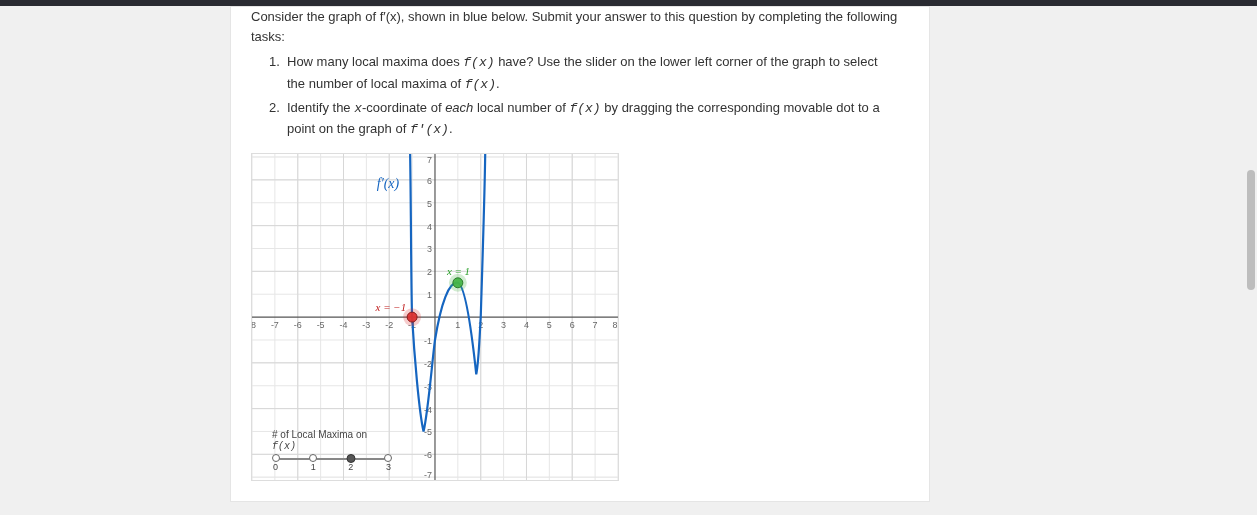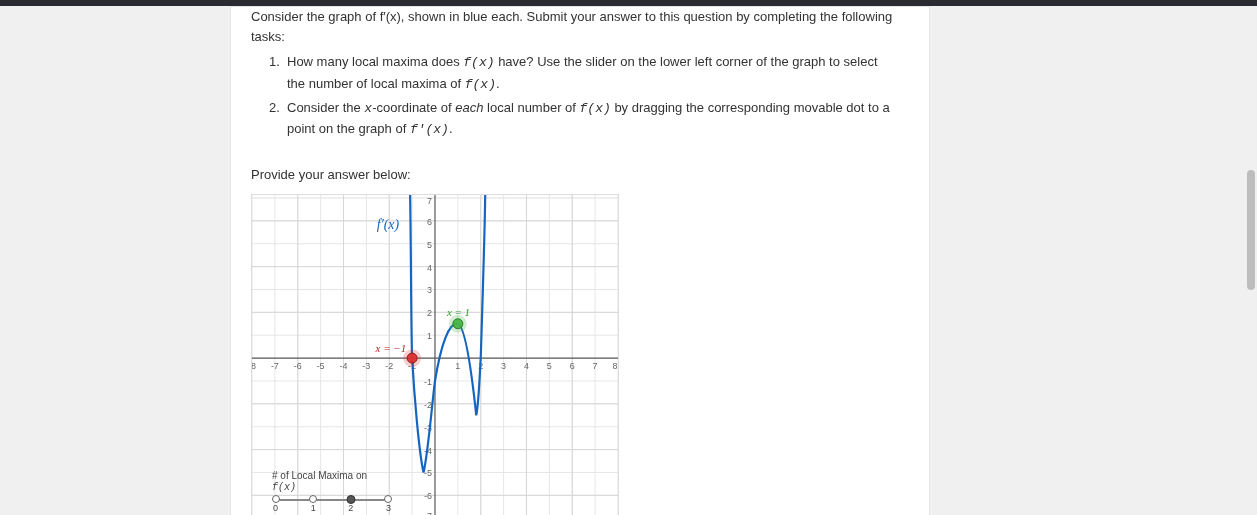--- a/index.html
+++ b/index.html
@@ -33,38 +33,37 @@
   .each-it { font-style: italic; }
 </style>
 </head>
 <body>
 
 <div class="topbar"></div>
 
 <div class="page">
   <div class="card">
 
-    <p class="intro">Consider the graph of f′(x), shown in blue each. Submit your answer to this question by completing the following tasks:</p>
+    <p class="intro">Consider the graph of f′(x), shown in blue below. Submit your answer to this question by completing the following tasks:</p>
 
     <div class="instr">
       <div class="row">
         <span class="num">1.</span>
         <span>
           <span>How many local maxima does </span><span class="math">f(x)</span><span> have? Use the slider on the lower left corner of the graph to select the number of local maxima of </span><span class="math">f(x)</span><span>.</span>
         </span>
       </div>
       <div class="row">
         <span class="num">2.</span>
         <span>
-          <span>Consider the </span><span class="math">x</span><span>-coordinate of </span><span class="each-it">each</span><span> local number of </span><span class="math">f(x)</span><span> by dragging the corresponding movable dot to a point on the graph of </span><span class="math">f′(x)</span><span>.</span>
+          <span>Identify the </span><span class="math">x</span><span>-coordinate of </span><span class="each-it">each</span><span> local number of </span><span class="math">f(x)</span><span> by dragging the corresponding movable dot to a point on the graph of </span><span class="math">f′(x)</span><span>.</span>
         </span>
       </div>
     </div>
 
-    <p class="prompt">Provide your answer below:</p>
 
     <div class="graph-wrap">
       <svg class="graph-svg" viewBox="0 0 368 328">
 
         <g stroke="#eee" stroke-width="1">
           <line x1="0" y1="3" x2="368" y2="3"></line>
             <line x1="0" y1="325" x2="368" y2="325"></line>
         </g>
 
         <g stroke="#e6e6e6" stroke-width="1">

